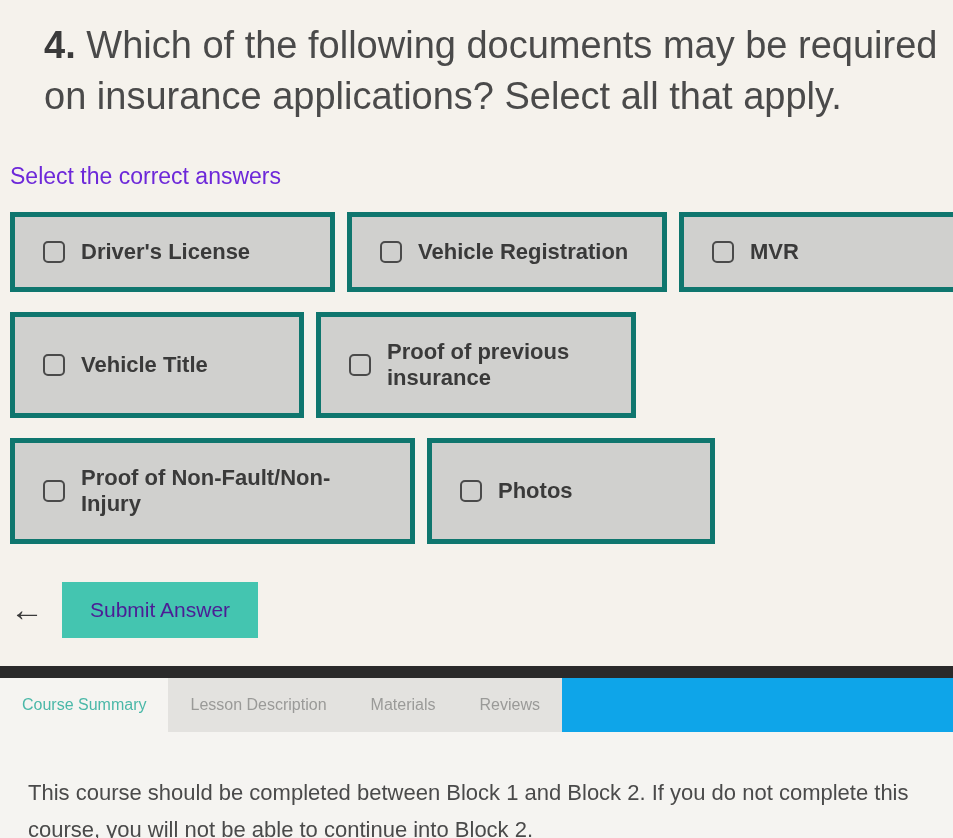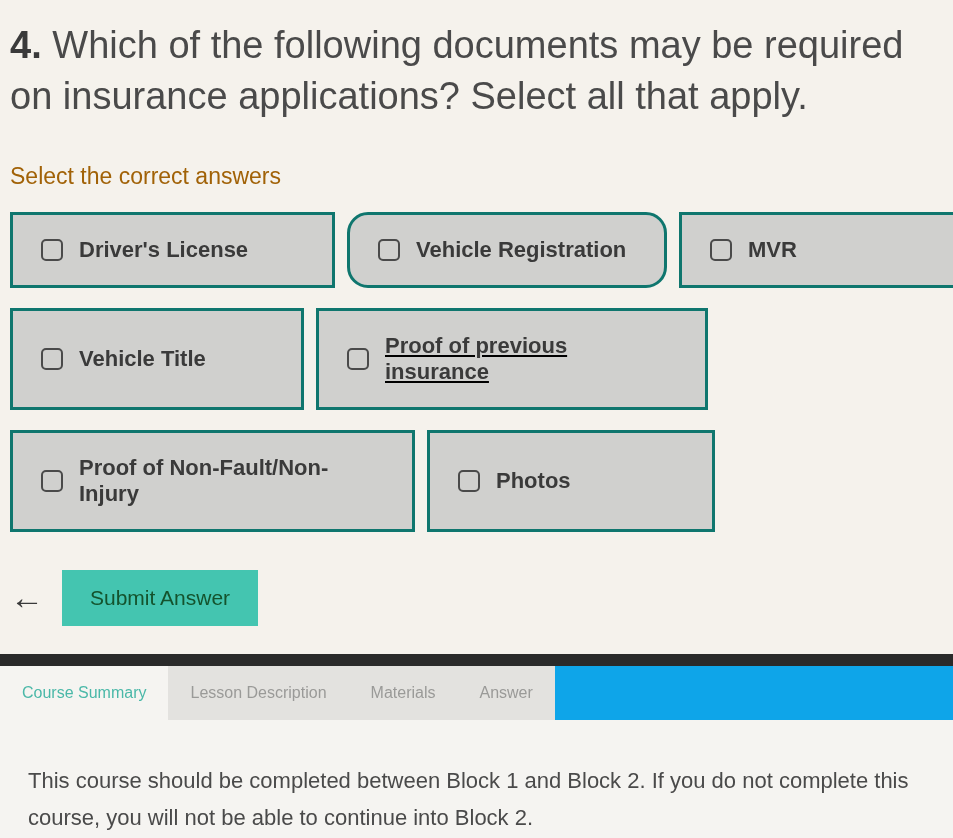--- a/index.html
+++ b/index.html
@@ -16,52 +16,53 @@
     }
     .question-container {
       padding: 20px 10px 0 10px;
     }
     .question-text {
       font-size: 38px;
       color: #4a4a4a;
       font-weight: 400;
       line-height: 1.35;
       margin-bottom: 40px;
+      margin-left: 34px;
     }
     .question-number {
       font-weight: 600;
       color: #3a3a3a;
     }
     .instruction {
       font-size: 23px;
-      color: #a16207;
+      color: #6d28d9;
       margin-bottom: 22px;
       margin-top: 35px;
     }
     .options-row {
       display: flex;
       gap: 12px;
       margin-bottom: 20px;
       flex-wrap: nowrap;
     }
     .option-box {
       background: #d0d0ce;
-      border: 3px solid #0f766e;
+      border: 5px solid #0f766e;
       padding: 22px 28px;
       display: flex;
       align-items: center;
       gap: 16px;
       cursor: pointer;
       flex-shrink: 0;
     }
     .option-box.opt-1 { width: 325px; }
-    .option-box.opt-2 { width: 320px; border-radius: 21px; }
+    .option-box.opt-2 { width: 320px; }
     .option-box.opt-3 { width: 285px; }
     .option-box.opt-4 { width: 294px; }
-    .option-box.opt-5 { width: 392px; text-decoration: underline; }
+    .option-box.opt-5 { width: 320px; }
     .option-box.opt-6 { width: 405px; }
     .option-box.opt-7 { width: 288px; }
     .checkbox {
       width: 22px;
       height: 22px;
       border: 2px solid #4a4a4a;
       border-radius: 5px;
       background: transparent;
       flex-shrink: 0;
     }
@@ -79,21 +80,21 @@
     }
     .back-arrow {
       font-size: 34px;
       font-weight: 700;
       color: #3a3a3a;
       cursor: pointer;
       user-select: none;
     }
     .submit-btn {
       background: #44c5b0;
-      color: #14532d;
+      color: #4c1d95;
       border: none;
       padding: 16px 28px;
       font-size: 21px;
       cursor: pointer;
       font-weight: 500;
     }
     .divider {
       height: 12px;
       background: #2a2a2a;
       width: 100%;
@@ -181,18 +182,18 @@
   </div>
 </div>
 
 <div class="divider"></div>
 
 <div class="tabs-area">
   <div class="tabs">
     <div class="tab active">Course Summary</div>
     <div class="tab">Lesson Description</div>
     <div class="tab">Materials</div>
-    <div class="tab">Answer</div>
+    <div class="tab">Reviews</div>
   </div>
   <div class="tab-content">
     <div class="course-text">This course should be completed between Block 1 and Block 2. If you do not complete this course, you will not be able to continue into Block 2.</div>
   </div>
 </div>
 
 </body></html>

